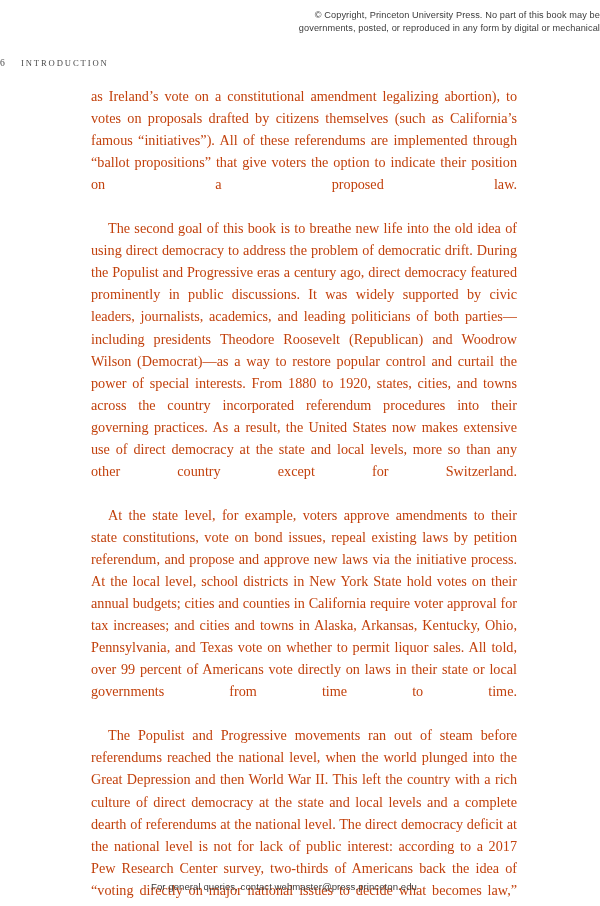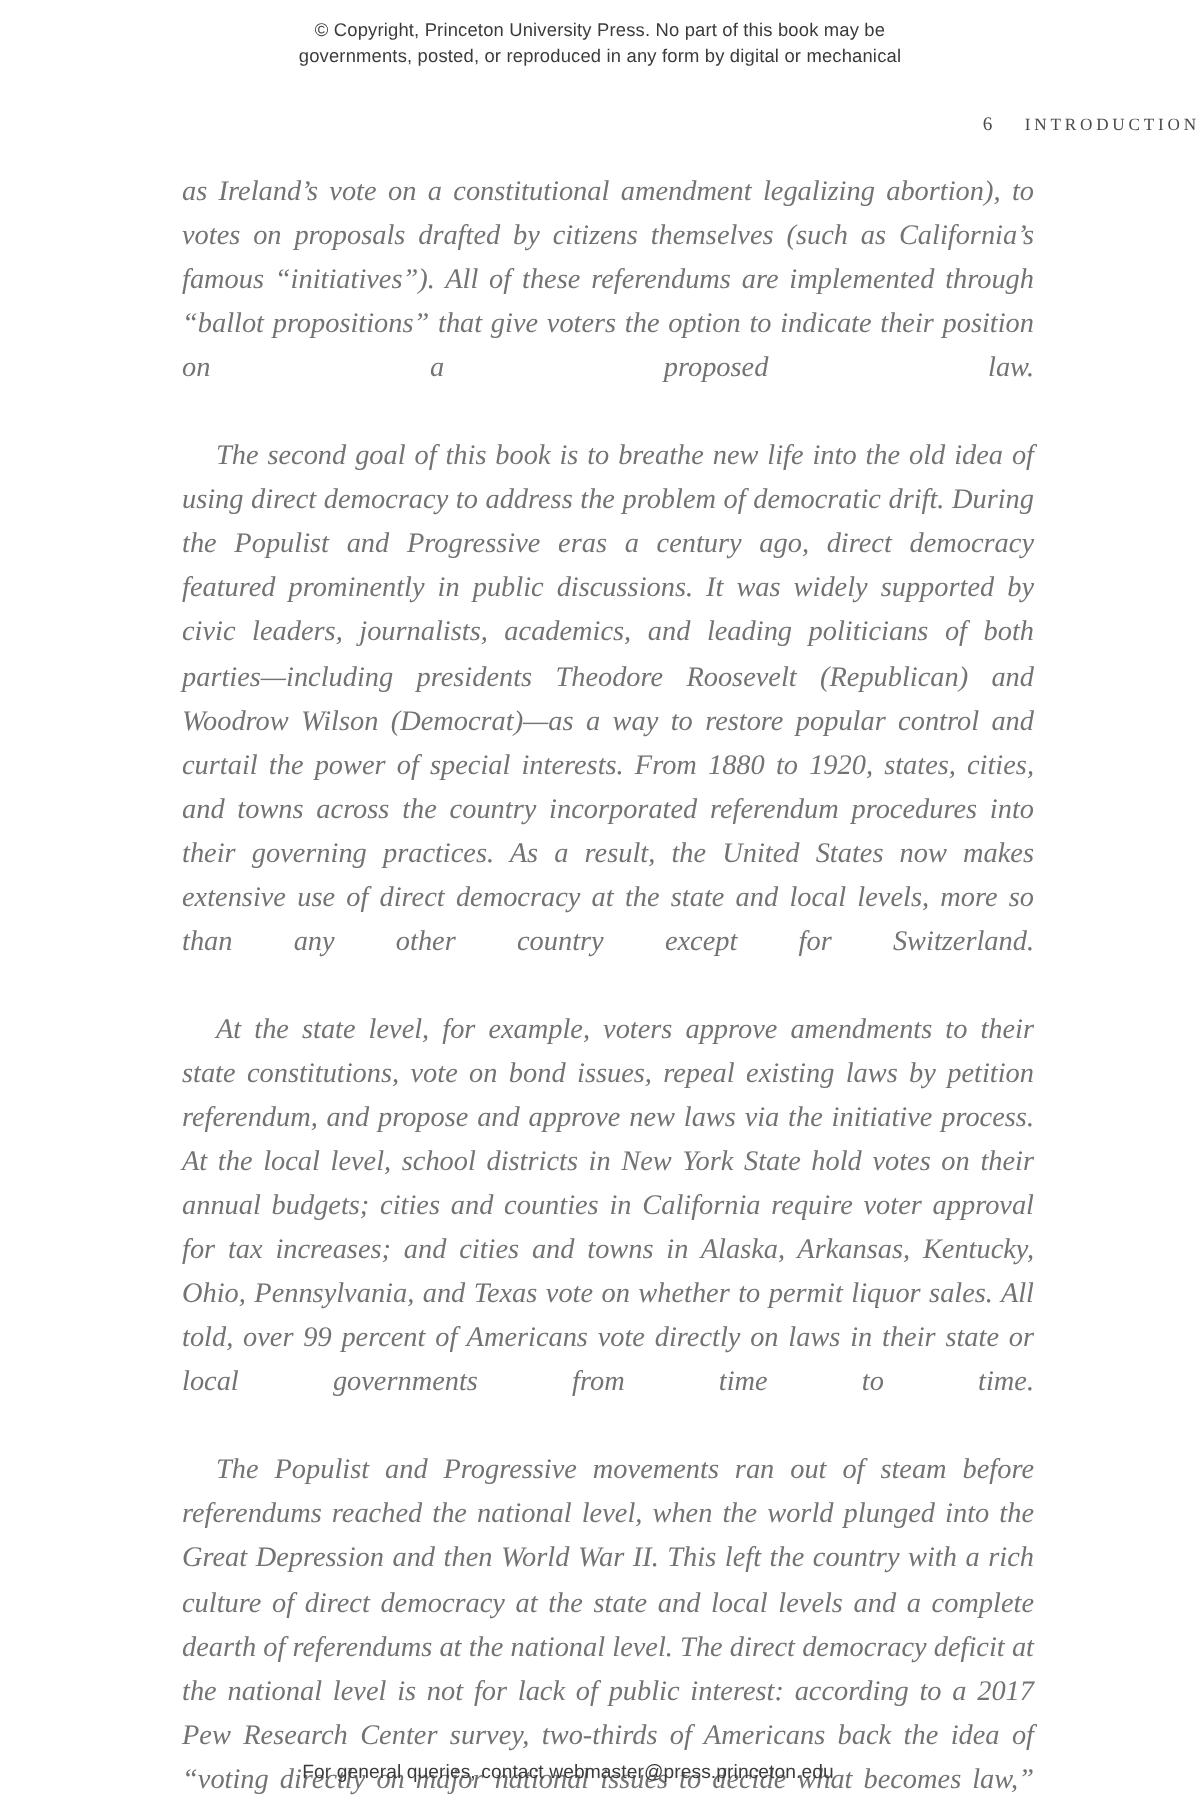--- a/index.html
+++ b/index.html
@@ -23,39 +23,39 @@
     height: 906px;
     background: #fff;
   }
 
   
   .copyright {
     position: absolute;
     top: 9px;
     left: 0;
     width: 600px;
-    text-align: center;
+    text-align: right;
     font-family: "Liberation Sans", "DejaVu Sans", sans-serif;
     font-size: 9.2px;
     line-height: 12.6px;
     color: #3b3b3b;
     letter-spacing: 0.01em;
   }
   .copyright .cline {
     display: block;
     white-space: nowrap;
   }
 
   
   .running-head {
     position: absolute;
     top: 57px;
     left: 0;
     width: 600px;
-    text-align: right;
+    text-align: left;
     font-size: 9.6px;
     color: #4a4a4a;
     font-variant: small-caps;
   }
   .running-head .folio {
     letter-spacing: 0.04em;
     font-variant: normal;
   }
   .running-head .rh-sep {
     display: inline-block;
@@ -75,23 +75,22 @@
     left: 91px;
     width: 426px;
   }
   .para {
     margin: 0;
     font-size: 14.2px;
     line-height: 22.05px;
     text-align: justify;
     text-justify: inter-word;
     text-indent: 17px;
-    color: #737373;
+    color: #c2410c;
     hyphens: manual;
-    font-style: italic;
     -webkit-hyphens: manual;
   }
   .para.first {
     text-indent: 0;
   }
   
   .para::after {
     content: "";
     display: inline-block;
     width: 100%;

